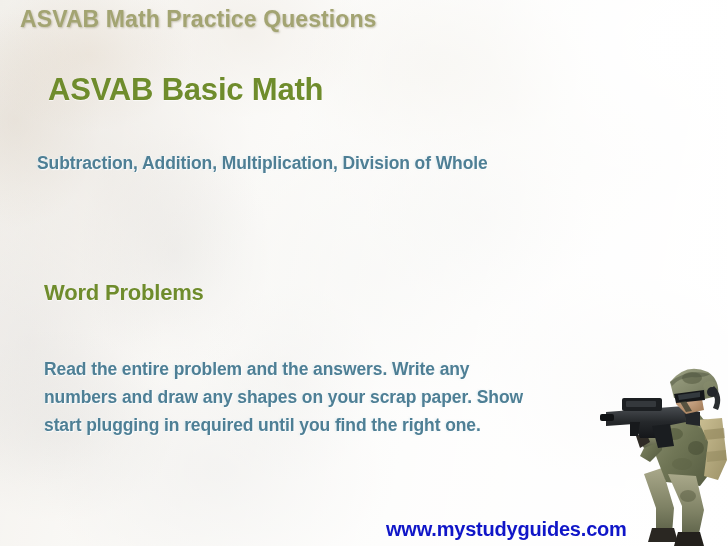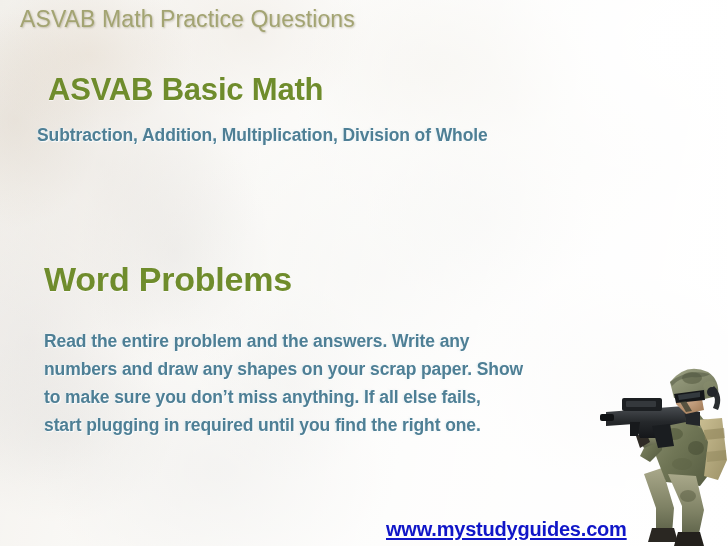--- a/index.html
+++ b/index.html
@@ -56,21 +56,21 @@
     inset: 0;
     background: linear-gradient(100deg, rgba(255,255,255,0.42) 0%, rgba(255,255,255,0.60) 40%, rgba(255,255,255,0.78) 70%, rgba(255,255,255,0.88) 100%);
   }
 
   
   .slide-title {
     position: absolute;
     left: 20px;
     top: 6px;
     font-size: 23px;
-    font-weight: normal;
+    font-weight: bold;
     letter-spacing: 0.1px;
     color: #a3a472;
     text-shadow: 1px 1px 2px rgba(120,115,80,0.38);
     white-space: nowrap;
   }
 
   .heading {
     position: absolute;
     font-weight: bold;
     color: #6f8c2c;
@@ -79,36 +79,37 @@
   }
   .heading-basic-math {
     left: 48px;
     top: 56px;
     font-size: 31px;
     letter-spacing: -0.2px;
     margin-top: 16px;
   }
   .heading-word-problems {
     left: 44px;
-    top: 260px;
-    font-size: 34px;
+    top: 280px;
+    font-size: 22px;
     letter-spacing: -0.2px;
   }
 
   .body-text {
     position: absolute;
     color: #4e7f95;
     font-size: 17.5px;
     font-weight: bold;
     line-height: 28px;
     letter-spacing: -0.1px;
     text-shadow:
       0 0 3px rgba(255,255,255,0.95),
       1px 1px 1px rgba(255,255,255,0.85),
       -1px 0 2px rgba(190,215,225,0.55);
+    margin-top: 28px;
   }
   .body-intro {
     left: 37px;
     top: 121px;
     width: 580px;
   }
   .body-word {
     left: 44px;
     top: 327px;
     width: 610px;
@@ -116,21 +117,20 @@
   .body-text .line { display: block; white-space: nowrap; }
 
   
   .footer-link {
     position: absolute;
     left: 386px;
     top: 518px;
     font-size: 20px;
     font-weight: bold;
     color: #1016c8;
-    text-decoration: underline;
     text-underline-offset: 2px;
     letter-spacing: -0.2px;
     white-space: nowrap;
     cursor: pointer;
   }
 
   
   .soldier {
     position: absolute;
     right: 0;
@@ -155,21 +155,20 @@
 
   <div class="body-text body-intro">
     <span class="line">Subtraction, Addition, Multiplication, Division of Whole</span>
   </div>
 
   <div class="heading heading-word-problems">Word Problems</div>
 
   <div class="body-text body-word">
     <span class="line">Read the entire problem and the answers.  Write any</span>
     <span class="line">numbers and draw any shapes on your scrap paper.  Show</span>
-    <span class="line">to make sure you don’t miss anything.  If all else fails,</span>
     <span class="line">start plugging in required until you find the right one.</span>
   </div>
 
   <svg class="soldier" viewBox="0 0 128 190" aria-hidden="true">
     <defs>
       <linearGradient id="camoA" x1="0" y1="0" x2="1" y2="1">
         <stop offset="0%" stop-color="#8d9171"></stop>
         <stop offset="45%" stop-color="#6f7555"></stop>
         <stop offset="100%" stop-color="#545a40"></stop>
       </linearGradient>

